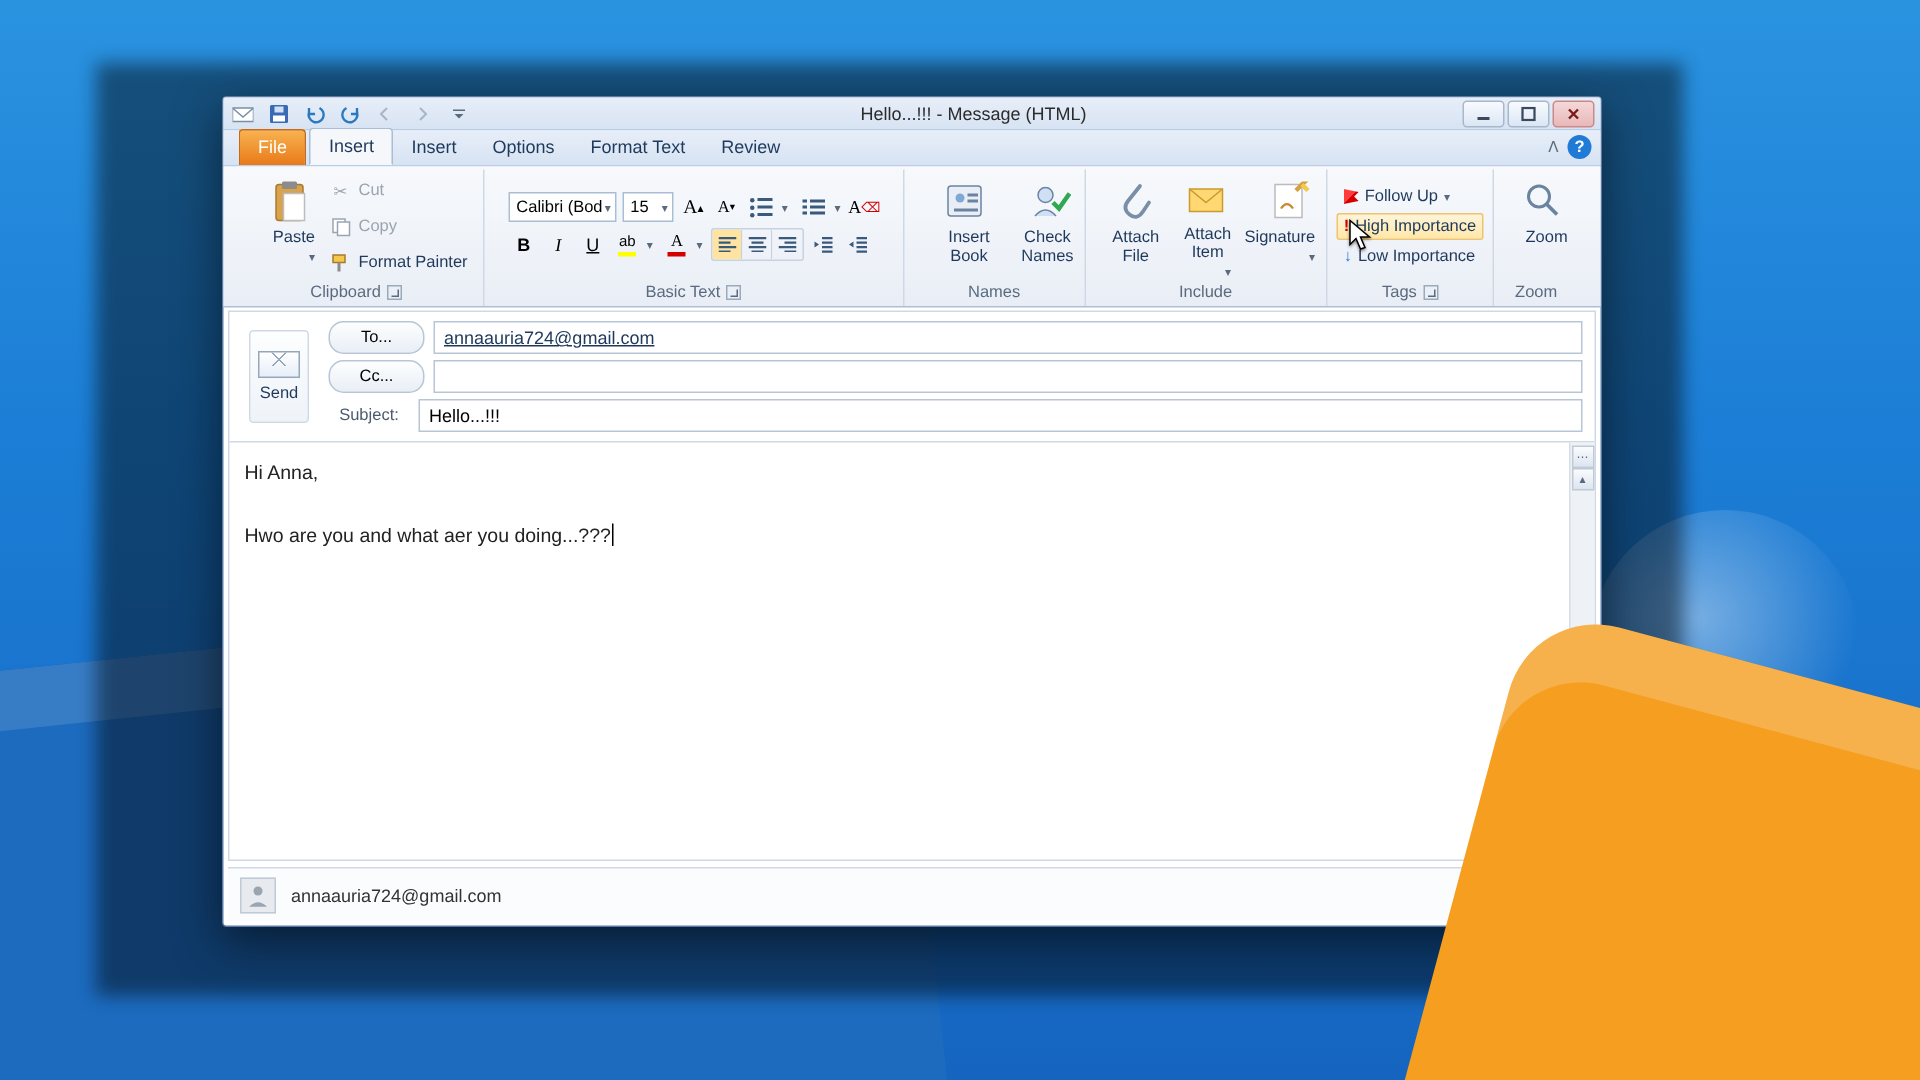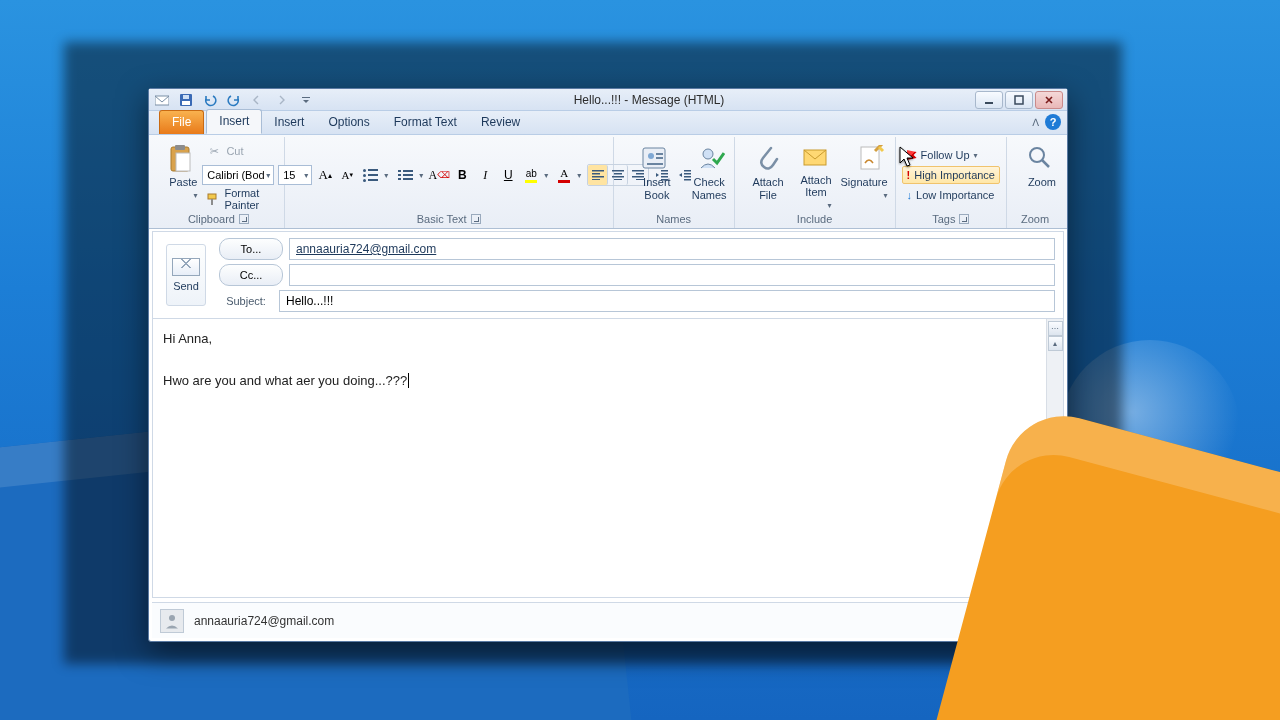--- a/index.html
+++ b/index.html
@@ -6,21 +6,21 @@
 *{box-sizing:border-box}
 
 
 .desktop{position:relative;width:1280px;height:720px;background:linear-gradient(180deg,#2a93e0 0%,#1c7ed6 40%,#1565c0 100%);overflow:hidden}
 .desktop::before{content:"";position:absolute;left:-80px;bottom:-120px;width:700px;height:420px;background:#1c6bbf;border-radius:60px;transform:rotate(-6deg);box-shadow:inset 0 40px 0 0 rgba(255,255,255,.12)}
 .desktop::after{content:"";position:absolute;right:-100px;bottom:-150px;width:420px;height:420px;background:#f59e20;border-radius:60px;transform:rotate(15deg);box-shadow:inset 0 40px 0 0 rgba(255,255,255,.2)}
 .swirl{position:absolute;right:40px;top:340px;width:180px;height:180px;border-radius:50%;background:radial-gradient(circle at 40% 40%,rgba(255,255,255,.4),rgba(255,255,255,0) 70%)}
 .shadow-pad{position:absolute;left:64px;top:42px;width:1058px;height:622px;background:rgba(0,0,0,.45);filter:blur(6px)}
 
 
-.win{position:absolute;left:148px;top:88px;width:920px;height:554px;background:#fff;border:1px solid #5a7aa3;box-shadow:0 10px 30px rgba(0,0,0,.5);border-radius:3px;display:flex;flex-direction:column}
+.win{position:absolute;left:148px;top:64px;width:920px;height:554px;background:#fff;border:1px solid #5a7aa3;box-shadow:0 10px 30px rgba(0,0,0,.5);border-radius:3px;display:flex;flex-direction:column}
 .titlebar{height:22px;background:linear-gradient(#e7eef8,#d7e3f3);display:flex;align-items:center;color:#2b2b2b;border-bottom:1px solid #b9cde6;padding:0 4px}
 .qat{display:flex;align-items:center;gap:6px;min-width:170px}
 .qat-btn{width:18px;height:18px;display:flex;align-items:center;justify-content:center;border-radius:2px}
 .title-text{flex:1;text-align:center;font-size:12px}
 .winbtns{display:flex;gap:2px}
 .winbtn{width:28px;height:18px;display:flex;align-items:center;justify-content:center;border:1px solid #a8b8cc;border-radius:3px;background:linear-gradient(#f8fbff,#dbe6f4)}
 .winbtn.close{background:linear-gradient(#f4d8d8,#e9b8b8);border-color:#c98a8a}
 
 
 .tabbar{height:24px;background:linear-gradient(#e7eef8,#d7e3f3);display:flex;align-items:flex-end;padding-left:10px;border-bottom:1px solid #b9cde6;position:relative}
@@ -40,21 +40,21 @@
 .dlg-launch::after{content:"";position:absolute;right:1px;bottom:1px;width:4px;height:4px;border-right:1px solid #5a6b7f;border-bottom:1px solid #5a6b7f}
 
 .big-btn{display:flex;flex-direction:column;align-items:flex-end;justify-content:flex-start;width:52px;height:72px;padding-top:2px;gap:2px;font-size:11px;color:#1e395b;text-align:center;line-height:1.15;border:1px solid transparent;border-radius:3px}
 .big-btn .ic{width:32px;height:32px;display:flex;align-items:center;justify-content:center}
 .big-btn .drop{font-size:8px;color:#5a6b7f}
 .small-row{display:flex;align-items:center;gap:4px;height:22px;color:#1e395b;font-size:11px;padding:0 4px;border-radius:2px}
 .small-row.disabled{color:#9aa5b1}
 .mini-ic{width:16px;height:16px;display:flex;align-items:center;justify-content:center}
 
 
-.bt-rows{display:flex;flex-direction:row;gap:4px}
+.bt-rows{display:flex;flex-direction:column;gap:4px}
 .bt-top{display:flex;align-items:center;gap:4px}
 .font-sel{width:72px;height:20px;border:1px solid #a9bdd6;background:#fff;font-size:11px;padding-left:4px;display:flex;align-items:center;justify-content:space-between}
 .size-sel{width:34px}
 .caret{font-size:8px;color:#5a6b7f;padding-right:3px}
 .af{width:18px;height:18px;display:flex;align-items:center;justify-content:center;border:1px solid transparent;border-radius:2px;font-family:"Times New Roman",serif}
 .bt-bot{display:flex;align-items:center;gap:3px}
 .fmt-btn{width:20px;height:20px;display:flex;align-items:center;justify-content:center;font-size:12px;border-radius:2px}
 .split-color{display:flex;align-items:center}
 .color-chip{width:12px;height:3px}
 .align-grp{display:flex;align-items:center;border:1px solid #c7d2e0;border-radius:2px;overflow:hidden}

